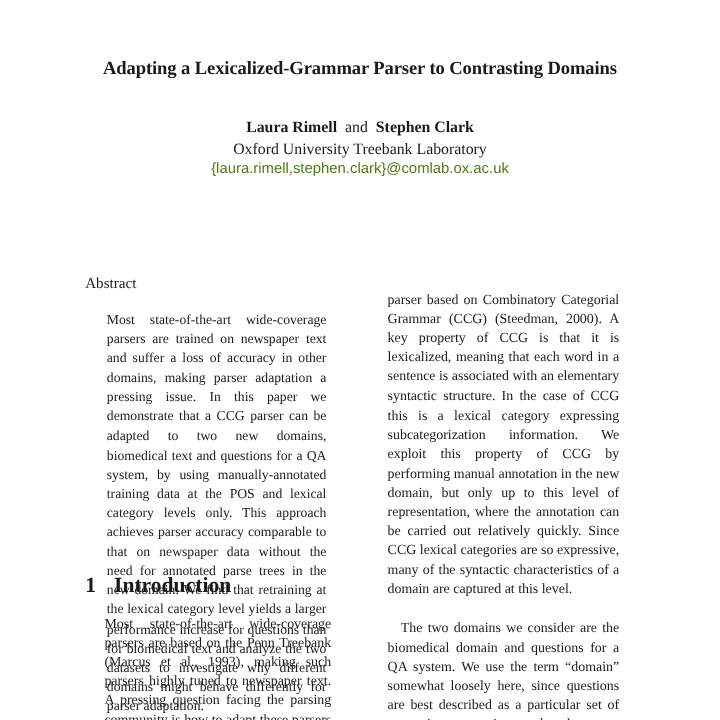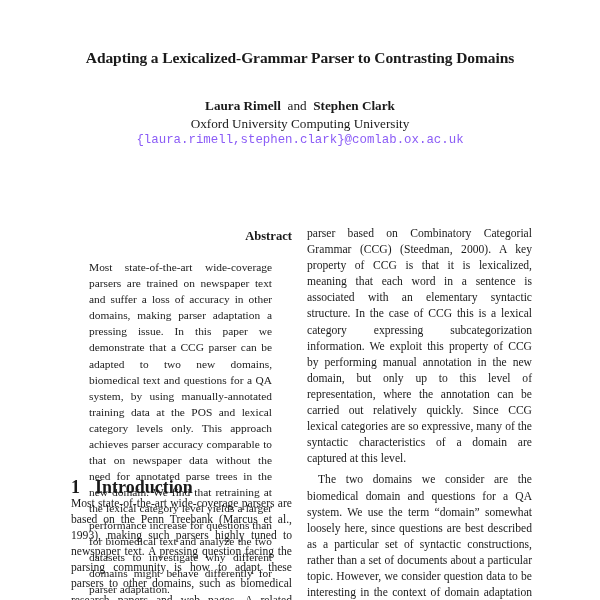--- a/index.html
+++ b/index.html
@@ -13,58 +13,58 @@
       position: absolute; top: 49px; left: 0; width: 600px;
       text-align: center; font-weight: bold; font-size: 15.5px;
       letter-spacing: -0.1px;
     }
     .authors {
       position: absolute; top: 97px; left: 0; width: 600px;
       text-align: center; font-size: 13.2px; line-height: 17.5px;
     }
     .authors .names b { font-weight: bold; }
     .authors .email {
-      font-family: Liberation Mono, monospace;
-      font-size: 12.4px; color: #8b5cf6;
+      font-family: Liberation Sans, sans-serif;
+      font-size: 12.4px; color: #4d7c0f;
     }
     .col {
       position: absolute; font-size: 11.6px; line-height: 16.1px;
       text-align: justify; hyphens: manual;
     }
     .col-left { left: 71px; width: 221px; top: 0; }
     .col-right { left: 307px; width: 225px; top: 226px; }
     .abs-heading {
       position: absolute; top: 229px; left: 71px; width: 221px;
-      text-align: right; font-weight: bold; font-size: 12.6px;
+      text-align: left; font-weight: normal; font-size: 12.6px;
     }
     .abs-body {
       position: absolute; top: 259px; left: 89px; width: 183px;
       font-size: 11.4px; line-height: 16.1px; text-align: justify;
     }
     .sec-heading {
       position: absolute; top: 477px; left: 71px;
       font-weight: bold; font-size: 18px;
     }
     .sec-heading .num { display: inline-block; width: 24px; }
     .intro-body { top: 496px; }
     .indent { text-indent: 11px; margin-top: 5px; }
-    p { margin: 0; }
+    p { margin: 16px; }
   </style>
 </head>
 <body>
 
 <div class="title">Adapting a Lexicalized-Grammar Parser to Contrasting Domains</div>
 
 <div class="authors">
   <div class="names">
     <b>Laura Rimell</b>
     &nbsp;<span>and</span>&nbsp;
     <b>Stephen Clark</b>
   </div>
-  <div>Oxford University Computing University</div>
+  <div>Oxford University Treebank Laboratory</div>
   <div class="email">{laura.rimell,stephen.clark}@comlab.ox.ac.uk</div>
 </div>
 
 <div class="abs-heading">Abstract</div>
 <div class="abs-body">Most state-of-the-art wide-coverage parsers are trained on newspaper text and suffer a loss of accuracy in other domains, making parser adaptation a pressing issue. In this paper we demonstrate that a CCG parser can be adapted to two new domains, biomedical text and questions for a QA system, by using manually-annotated training data at the POS and lexical category levels only. This approach achieves parser accuracy comparable to that on newspaper data without the need for annotated parse trees in the new domain. We find that retraining at the lexical category level yields a larger performance increase for questions than for biomedical text and analyze the two datasets to investigate why different domains might behave differently for parser adaptation.</div>
 
 <div class="sec-heading">
   <span class="num">1</span><span>Introduction</span>
 </div>
 <div class="col col-left intro-body">

